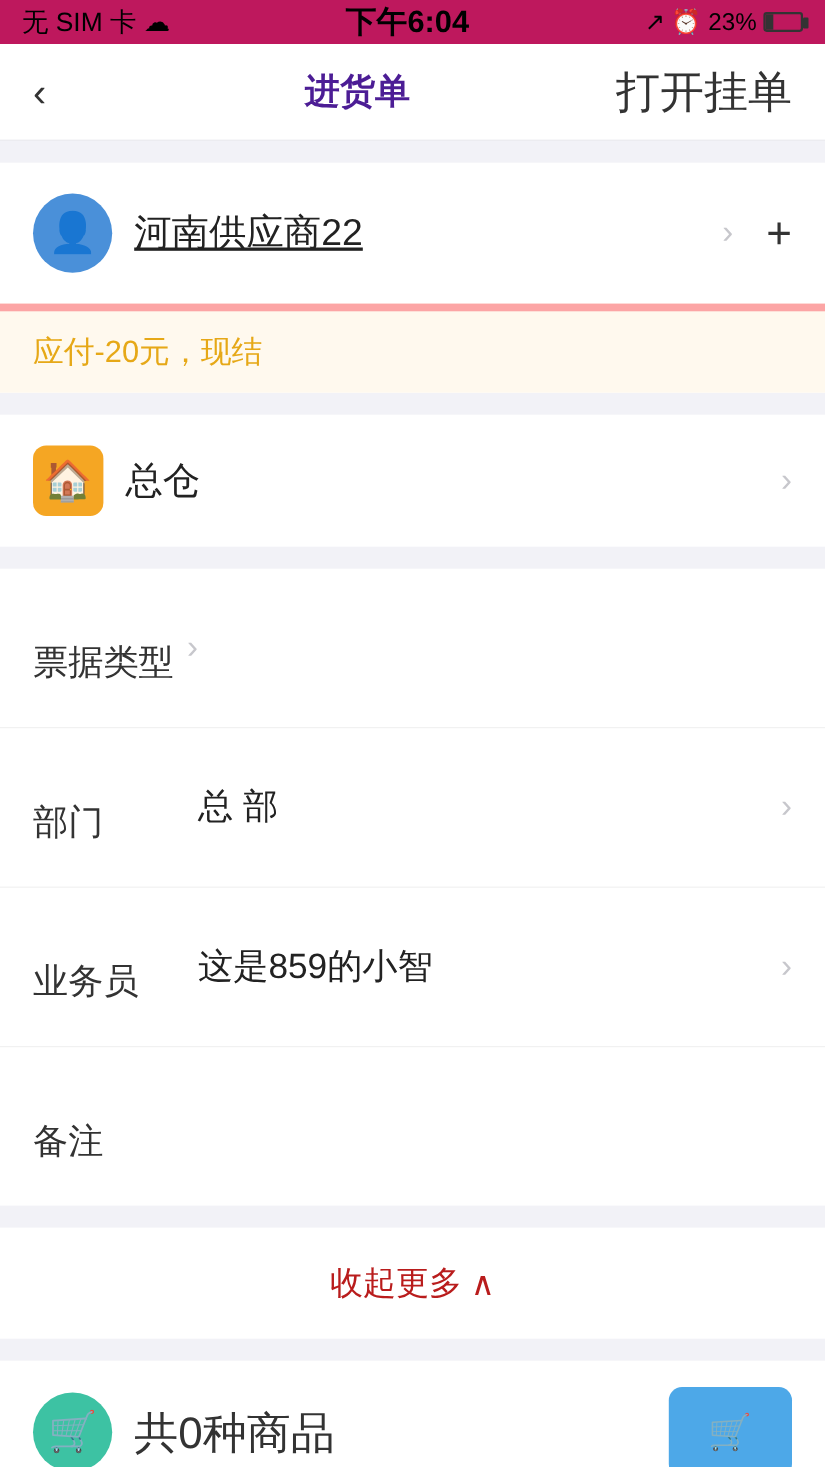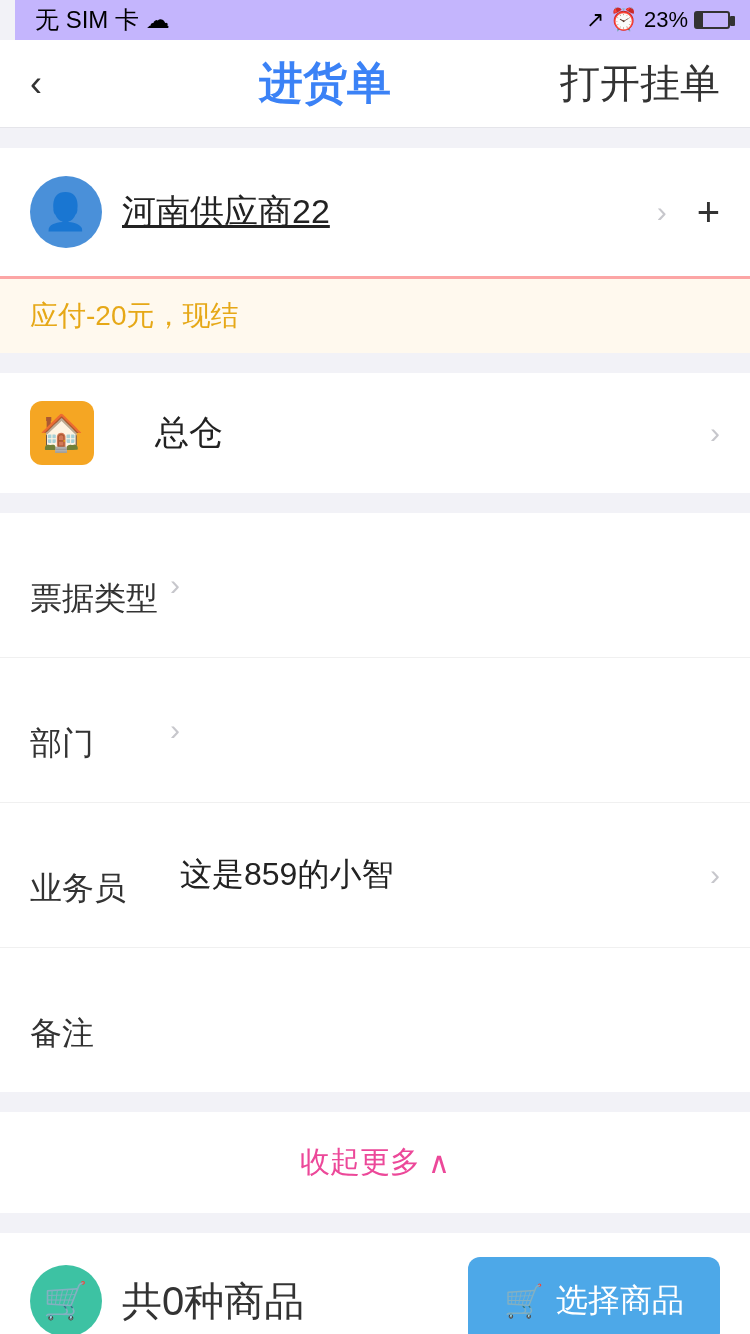--- a/index.html
+++ b/index.html
@@ -8,28 +8,27 @@
       width: 750px;
       min-height: 1334px;
       font-family: -apple-system, "PingFang SC", "Helvetica Neue", sans-serif;
       background: #f2f2f7;
       font-size: 32px;
     }
 
     
     .status-bar {
       height: 40px;
-      background: #c4b5fd;
+      background: #be185d;
       display: flex;
       align-items: center;
       justify-content: space-between;
       padding: 0 20px;
       font-size: 24px;
       font-weight: 500;
-      margin-left: 15px;
     }
     .status-left { display: flex; align-items: center; gap: 8px; }
     .status-center { font-size: 28px; font-weight: 600; }
     .status-right { display: flex; align-items: center; gap: 6px; font-size: 22px; }
 
     
     .nav-bar {
       height: 88px;
       background: #fff;
       display: flex;
@@ -37,23 +36,23 @@
       justify-content: space-between;
       padding: 0 30px;
       border-bottom: 1px solid #e5e5ea;
     }
     .nav-back {
       font-size: 36px;
       color: #333;
       width: 60px;
     }
     .nav-title {
-      font-size: 44px;
+      font-size: 32px;
       font-weight: 600;
-      color: #3b82f6;
+      color: #4c1d95;
     }
     .nav-action {
       font-size: 40px;
       color: #333;
     }
 
     
     .section-gap {
       height: 20px;
       background: #f2f2f7;
@@ -105,21 +104,21 @@
       color: #333;
       font-weight: 300;
     }
 
     
     .notice-bar {
       background: #fff9ee;
       padding: 18px 30px;
       font-size: 28px;
       color: #e6a817;
-      border-top: 3px solid #fca5a5;
+      border-top: 7px solid #fca5a5;
     }
 
     
     .warehouse-row {
       display: flex;
       align-items: center;
       padding: 28px 30px;
       background: #fff;
       margin-top: 20px;
     }
@@ -131,21 +130,20 @@
       display: flex;
       align-items: center;
       justify-content: center;
       margin-right: 20px;
       flex-shrink: 0;
     }
     .warehouse-label {
       flex: 1;
       font-size: 34px;
       color: #222;
-      margin-left: 41px;
     }
     .chevron-right {
       color: #c7c7cc;
       font-size: 30px;
     }
 
     
     .form-section {
       background: #fff;
       margin-top: 20px;
@@ -183,21 +181,21 @@
 
     
     .collapse-row {
       background: #fff;
       margin-top: 20px;
       display: flex;
       align-items: center;
       justify-content: center;
       padding: 30px;
       font-size: 30px;
-      color: #ec4899;
+      color: #b91c1c;
     }
     .collapse-icon {
       margin-left: 8px;
     }
 
     
     .bottom-bar {
       margin-top: 20px;
       background: #fff;
       display: flex;
@@ -241,20 +239,21 @@
       height: 300px;
     }
   </style>
 </head>
 <body>
 
 <div class="status-bar">
   <div class="status-left">
     <span>无 SIM 卡 ☁</span>
   </div>
+  <div class="status-center">下午6:04</div>
   <div class="status-right">
     <span>↗</span>
     <span>⏰</span>
     <span>23%</span>
     <span style="display:inline-block;width:36px;height:18px;border:2px solid #333;border-radius:3px;position:relative;">
       <span style="display:block;width:23%;height:100%;background:#333;"></span>
       <span style="position:absolute;right:-7px;top:3px;width:5px;height:10px;background:#333;border-radius:1px;"></span>
     </span>
   </div>
 </div>
@@ -291,20 +290,21 @@
 
 <div class="form-section">
 
   <div class="form-row">
     <span class="form-label">票据类型</span>
     <span class="chevron-right">›</span>
   </div>
 
   <div class="form-row">
     <span class="form-label">部门</span>
+    <span class="form-value">总 部</span>
     <span class="chevron-right">›</span>
   </div>
 
   <div class="form-row">
     <span class="form-label">业务员</span>
     <span class="form-value">这是859的小智</span>
     <span class="chevron-right">›</span>
   </div>
 
   <div class="form-row">
@@ -317,17 +317,16 @@
   <span class="collapse-icon">∧</span>
 </div>
 
 <div class="bottom-bar">
   <div class="product-icon">
     <span style="font-size:36px; color:white;">🛒</span>
   </div>
   <span class="product-count">共0种商品</span>
   <button class="select-btn">
     <span class="select-btn-icon">🛒</span>
-    <span>选择商品</span>
   </button>
 </div>
 
 <div class="content-bg"></div>
 
 </body></html>

